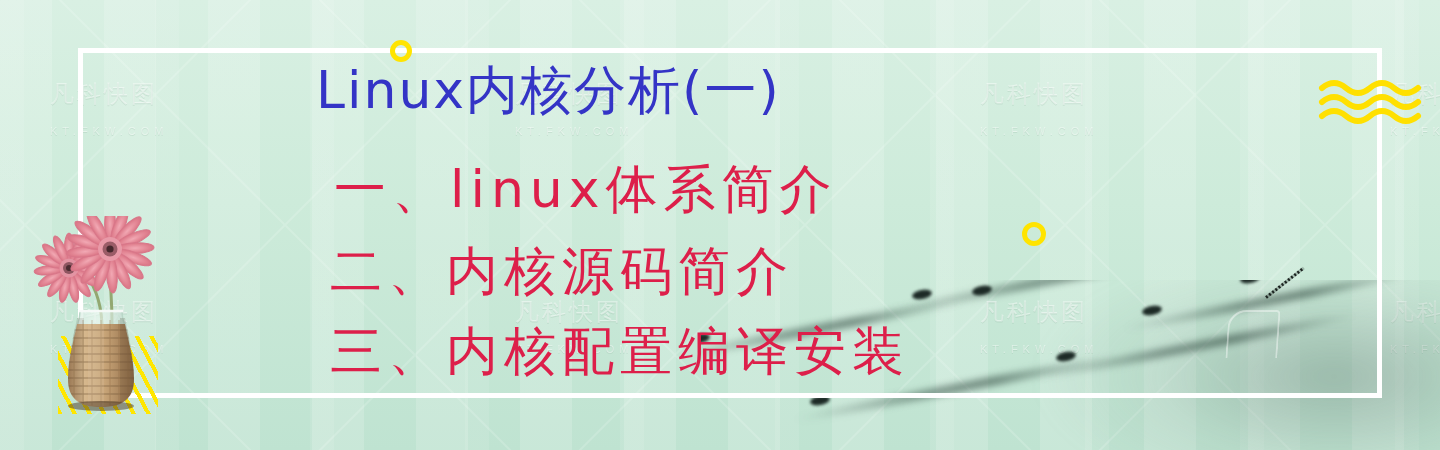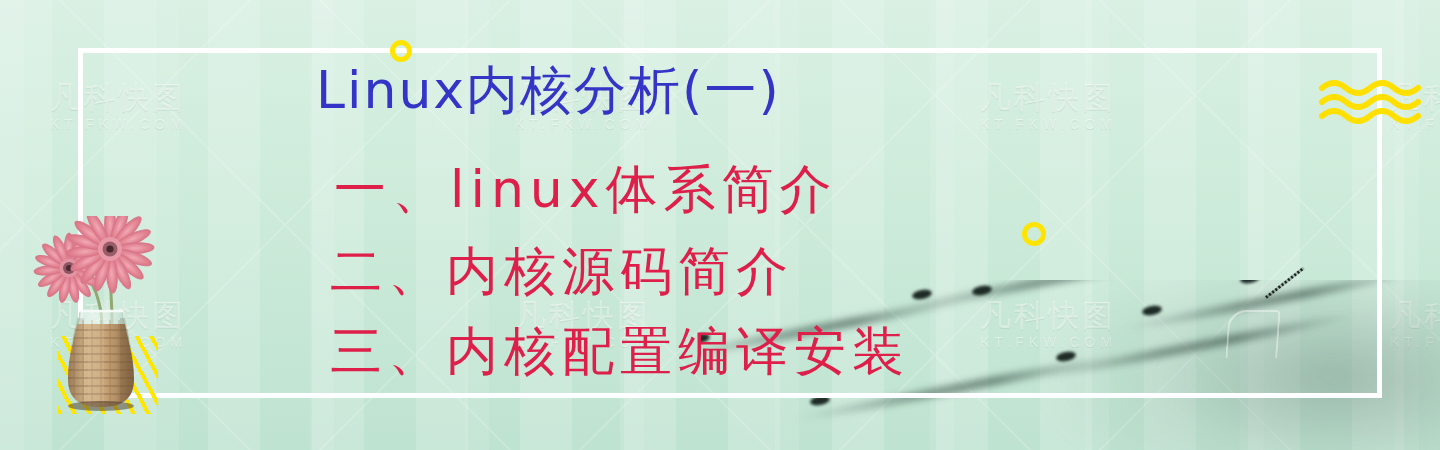--- a/index.html
+++ b/index.html
@@ -22,23 +22,23 @@
       rgba(255,255,255,.09) 0px, rgba(255,255,255,.09) 24px,
       rgba(255,255,255,0) 24px, rgba(255,255,255,0) 155px);}
   .bg-diag{position:absolute;inset:-40px;opacity:.5;}
   .bg-diag svg{width:100%;height:100%;display:block;}
 
   
   .wm-layer{position:absolute;inset:0;}
   .wm{position:absolute;color:rgba(255,255,255,.45);
       text-shadow:0 1px 0 rgba(120,160,140,.18);
       user-select:none;}
-  .wm .wm-main{font-size:31px;letter-spacing:3px;line-height:1;
+  .wm .wm-main{font-size:24px;letter-spacing:3px;line-height:1;
       font-family:"DejaVu Sans","Liberation Sans",sans-serif;font-weight:400;}
-  .wm .wm-sub{font-size:14px;letter-spacing:5px;line-height:1;margin-top:4px;
+  .wm .wm-sub{font-size:11px;letter-spacing:5px;line-height:1;margin-top:20px;
       font-family:"Liberation Sans",sans-serif;}
 
   
   .frame{position:absolute;left:78px;top:48px;width:1304px;height:350px;
     border:5px solid #ffffff;box-sizing:border-box;}
 
   
   .streaks{position:absolute;left:700px;top:280px;width:740px;height:170px;
     overflow:hidden;pointer-events:none;}
   .streak{position:absolute;height:9px;border-radius:50%;

